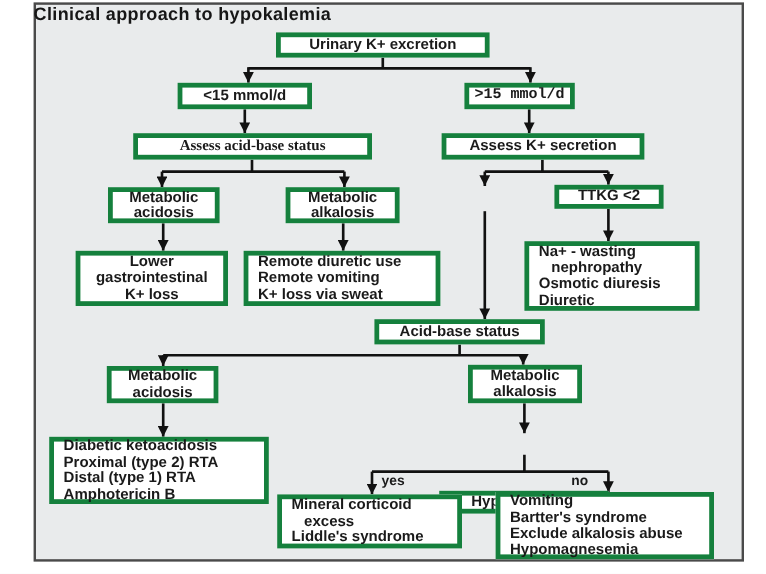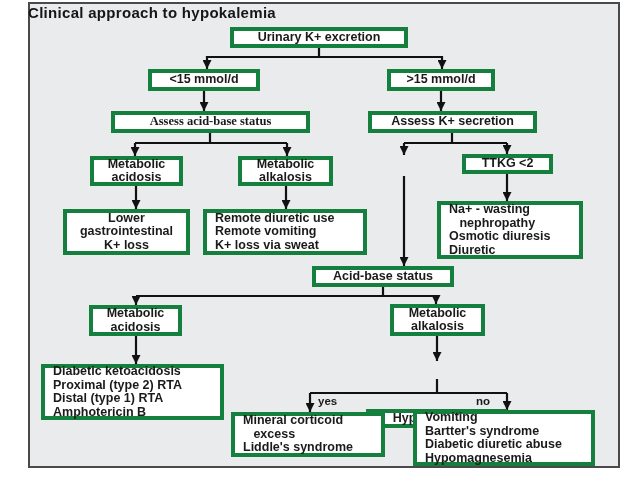--- a/index.html
+++ b/index.html
@@ -60,21 +60,21 @@
   .branch-label {
     position: absolute;
     font-size: 11.5px;
     font-weight: bold;
     color: #1a1a1a;
     z-index: 2;
   }
   
   #n-urinary      { left:230px; top:27px;  width:178px; height:21px; }
   #n-lt15         { left:148px; top:69px;  width:112px; height:22px; }
-  #n-gt15         { left:387px; top:69px;  width:108px; height:22px; }
+  #n-gt15         { left:387px; top:69px;  width:92px; height:22px;font-family:Liberation Mono, monospace; }
   #n-assess-ab    { left:111px; top:111px; width:199px; height:22px;font-family:Liberation Serif, serif; }
   #n-assess-k     { left:368px; top:111px; width:169px; height:22px; }
   #n-metacid1     { left:90px;  top:156px; width:93px;  height:30px; }
   #n-metalk1      { left:238px; top:156px; width:95px;  height:30px; }
   #n-ttkg4        { left:360px; top:155px; width:89px;  height:21px; }
   #n-ttkg2        { left:462px; top:154px; width:91px;  height:20px; }
   #n-lowergi      { left:63px;  top:209px; width:127px; height:46px; }
   #n-remote       { left:203px; top:209px; width:164px; height:46px; }
   #n-nawasting    { left:437px; top:201px; width:146px; height:58px; }
   #n-acidbase2    { left:312px; top:266px; width:142px; height:21px; }
@@ -157,18 +157,18 @@
   <div class="node left" id="n-diabetic">Diabetic ketoacidosis
 Proximal (type 2) RTA
 Distal (type 1) RTA
 Amphotericin B</div>
   <div class="node" id="n-hypertension">Hypertension?</div>
   <div class="node left" id="n-mineral">Mineral corticoid
    excess
 Liddle's syndrome</div>
   <div class="node left" id="n-vomiting">Vomiting
 Bartter's syndrome
-Diabetic diuretic abuse
+Exclude alkalosis abuse
 Hypomagnesemia</div>
 
   <div class="branch-label" id="lbl-yes">yes</div>
   <div class="branch-label" id="lbl-no">no</div>
 </div>
 
 </body></html>

